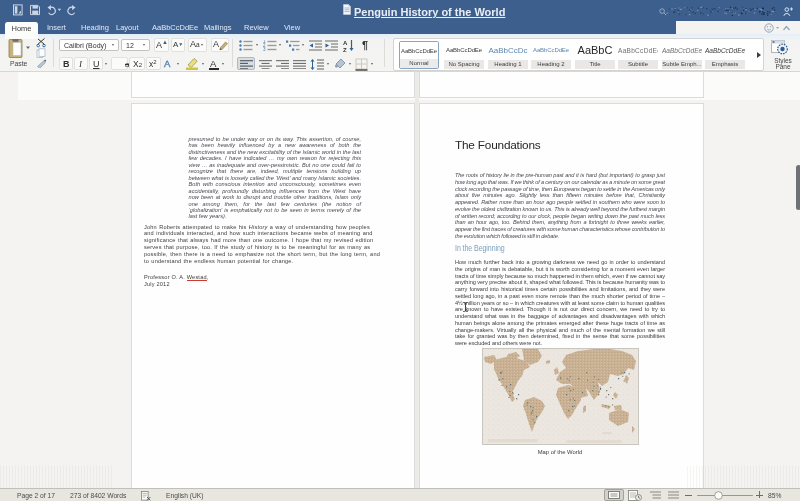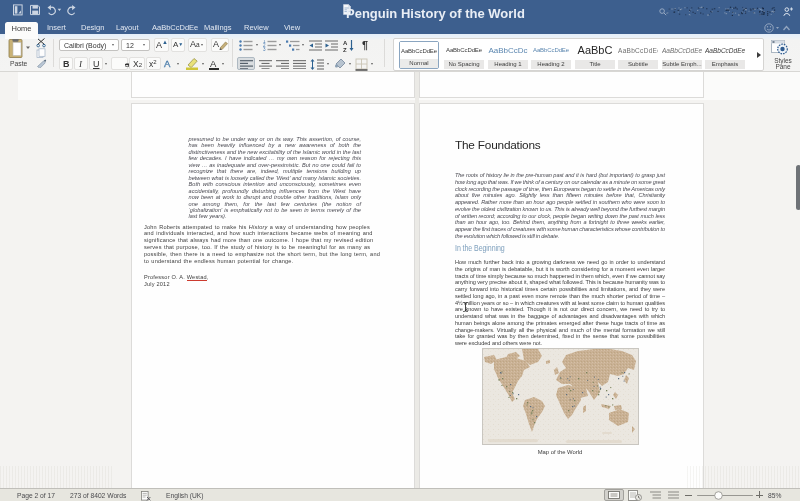--- a/index.html
+++ b/index.html
@@ -3,22 +3,22 @@
 <meta charset="utf-8">
 <style>
   * { margin:0; padding:0; box-sizing:border-box; }
   html,body { width:800px; height:501px; overflow:hidden; font-family:"Liberation Sans", sans-serif; background:#fff; }
   #app { position:absolute; top:0; left:0; width:800px; height:501px; background:#f4f3f1; }
   .abs { position:absolute; }
   svg { display:block; }
 
   
   #titlebar { position:absolute; top:0; left:0; width:800px; height:21px; background:#3d5f8e; }
-  #titletext { position:absolute; top:6px; left:346px; color:#e9eef5; font-size:13px; font-weight:bold; }
-  #tabrow { position:absolute; top:21px; left:0; width:800px; height:13px; background:#3d5f8e; }
+  #titletext { position:absolute; top:6px; left:354px; color:#e9eef5; font-size:11px; font-weight:bold;text-decoration:underline; }
+  #tabrow { position:absolute; top:21px; left:0; width:676px; height:13px; background:#3d5f8e; }
   .tab { position:absolute; top:0; height:13px; color:#e2e8f1; font-size:7.5px; line-height:13px; }
   #hometab { position:absolute; top:1px; left:5px; width:33px; height:17px; background:#fcfcfb; z-index:5; border-radius:2.5px 2.5px 0 0; color:#3a3a3a; font-size:7.5px; line-height:13px; text-align:center; }
 
   
   #ribbon { position:absolute; top:34px; left:0; width:800px; height:38px;
     background:linear-gradient(#e4eef9 0px, #e9f1f9 2.5px, #f3f3f2 6px, #f4f4f3 100%);
     border-bottom:1px solid #d8d7d4; }
   .sep { position:absolute; top:5px; width:1px; height:28px; background:#dcdbd9; }
   .btn { position:absolute; background:#fbfbfa; border:1px solid #e2e1df; border-radius:2px; }
   .cmb { position:absolute; background:#fff; border:1px solid #c3c2c0; border-radius:2px; font-size:7px; color:#333; }
@@ -213,21 +213,21 @@
       <circle cx="3.8" cy="2.6" r="1.8" fill="none" stroke="#dfe6ef" stroke-width="1"></circle>
       <path d="M0.8 8.8 a3.1 3.1 0 0 1 6 0" fill="none" stroke="#dfe6ef" stroke-width="1"></path>
       <line x1="8.4" y1="0.4" x2="8.4" y2="3.6" stroke="#dfe6ef" stroke-width="0.9"></line>
       <line x1="6.8" y1="2" x2="10" y2="2" stroke="#dfe6ef" stroke-width="0.9"></line>
     </svg>
   </div>
 
   <div id="tabrow">
     <div id="hometab">Home</div>
     <span class="tab" style="left:47px;text-align:center;">Insert</span>
-    <span class="tab" style="left:81px;">Design</span>
+    <span class="tab" style="left:81px;">Heading</span>
     <span class="tab" style="left:116px;">Layout</span>
     <span class="tab" style="left:152px;">AaBbCcDdEe</span>
     <span class="tab" style="left:204px;">Mailings</span>
     <span class="tab" style="left:244px;">Review</span>
     <span class="tab" style="left:284px;">View</span>
 
     <svg class="abs" style="left:764px; top:2px;" width="26" height="10" viewBox="0 0 26 10">
       <circle cx="5" cy="5" r="4.2" fill="none" stroke="#93a6c0" stroke-width="1"></circle>
       <circle cx="3.5" cy="3.8" r="0.7" fill="#93a6c0"></circle>
       <circle cx="6.5" cy="3.8" r="0.7" fill="#93a6c0"></circle>

